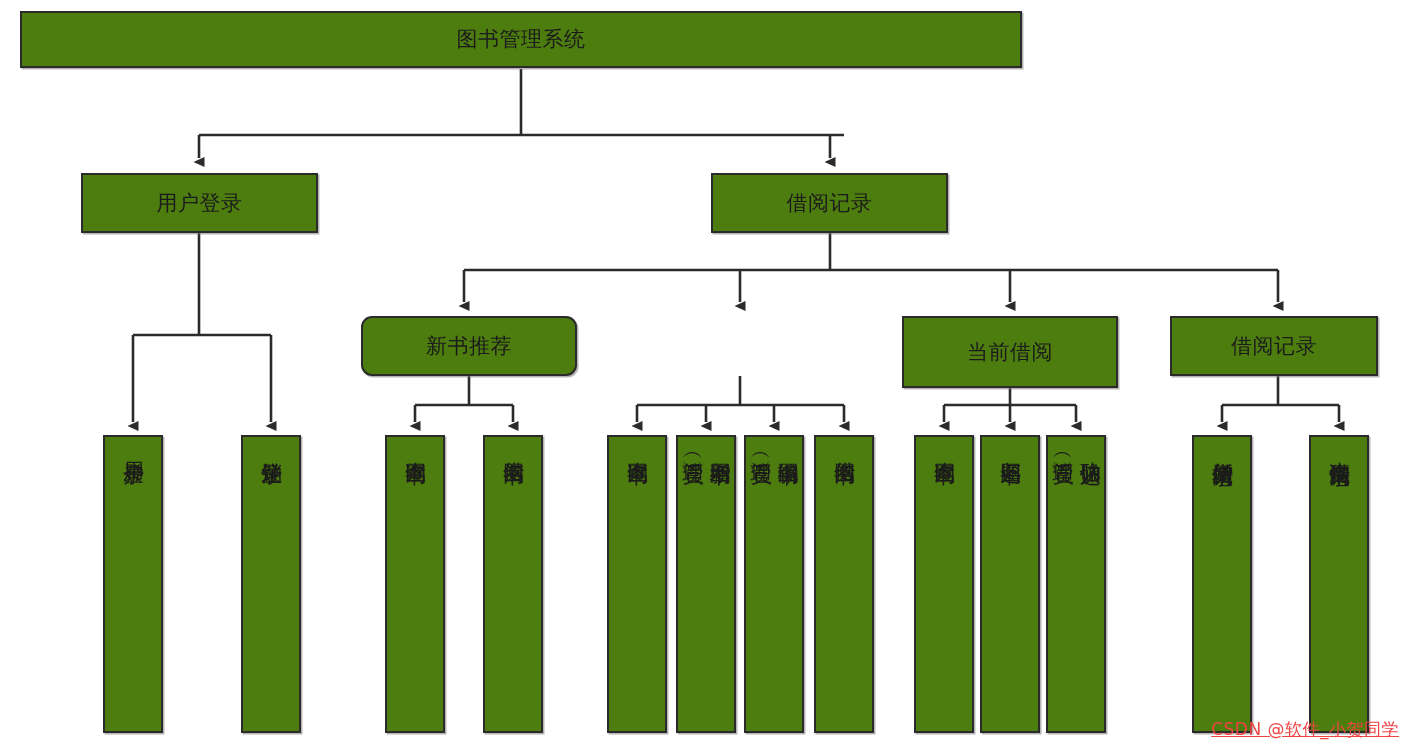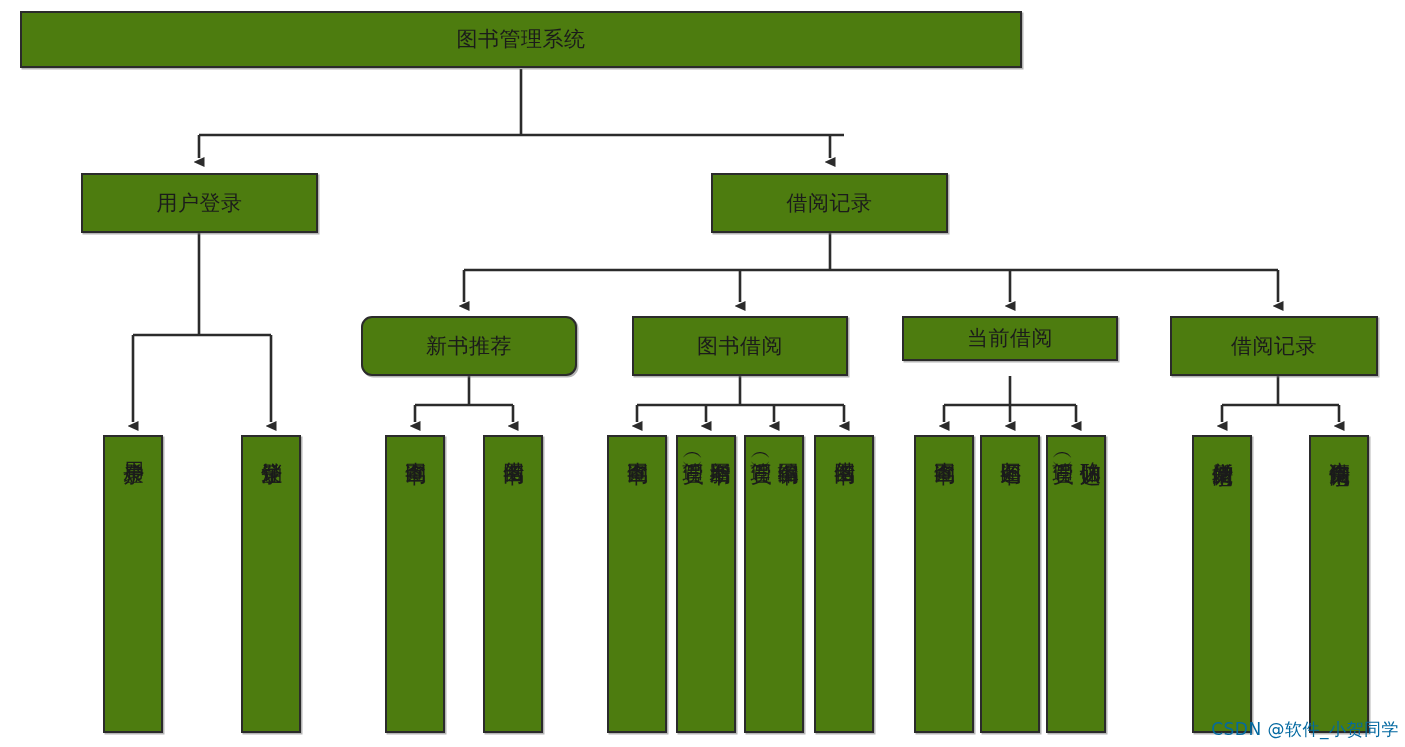--- a/index.html
+++ b/index.html
@@ -55,23 +55,24 @@
     text-align: left;
   }
   .node.leaf.tall .label {
     line-height: 1.3;
   }
   #watermark {
     position: absolute;
     right: 6px;
     bottom: 6px;
     font-size: 17px;
-    color: #0369a1;
+    color: #ef4444;
     letter-spacing: 0.5px;
     white-space: nowrap;
+    text-decoration: underline;
   }
 </style>
 </head>
 <body>
 
 <div id="diagram">
 
   <svg id="connectors" viewBox="0 0 1405 747" width="1405" height="747">
     <defs>
       <marker id="arrow" markerWidth="10" markerHeight="11" refX="1" refY="5.5" orient="auto" markerUnits="userSpaceOnUse">
@@ -129,24 +130,21 @@
   <div class="node" style="left:81px; top:173px; width:237px; height:60px;">
     <span class="label">用户登录</span>
   </div>
   <div class="node" style="left:711px; top:173px; width:237px; height:60px;">
     <span class="label">借阅记录</span>
   </div>
 
   <div class="node" style="left:361px; top:316px; width:216px; height:60px;border-radius:11px;">
     <span class="label">新书推荐</span>
   </div>
-  <div class="node" style="left:632px; top:316px; width:216px; height:60px;">
-    <span class="label">图书借阅</span>
-  </div>
-  <div class="node" style="left:902px; top:316px; width:216px; height:45px;">
+  <div class="node" style="left:902px; top:316px; width:216px; height:72px;">
     <span class="label">当前借阅</span>
   </div>
   <div class="node" style="left:1170px; top:316px; width:208px; height:60px;">
     <span class="label">借阅记录</span>
   </div>
 
   <div class="node leaf" style="left:103px; top:435px; width:60px; height:298px;">
     <span class="label">用户登录</span>
   </div>
   <div class="node leaf" style="left:241px; top:435px; width:60px; height:298px;">

